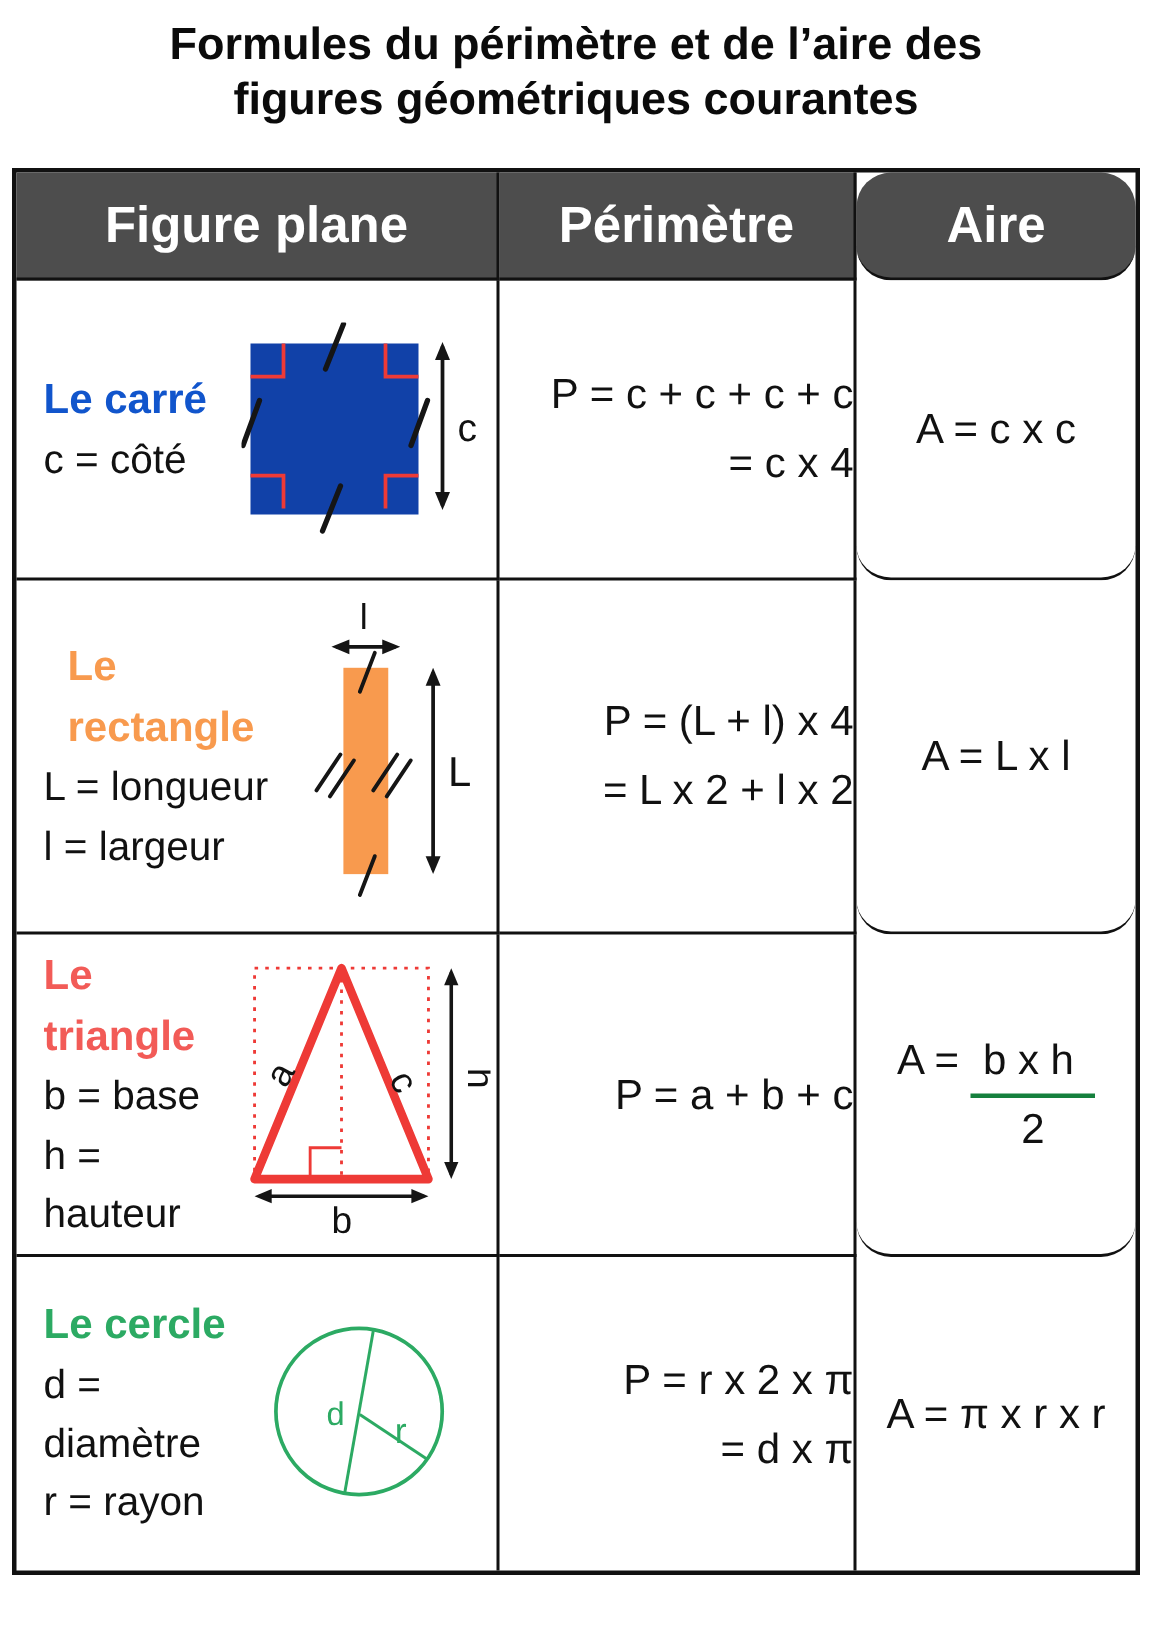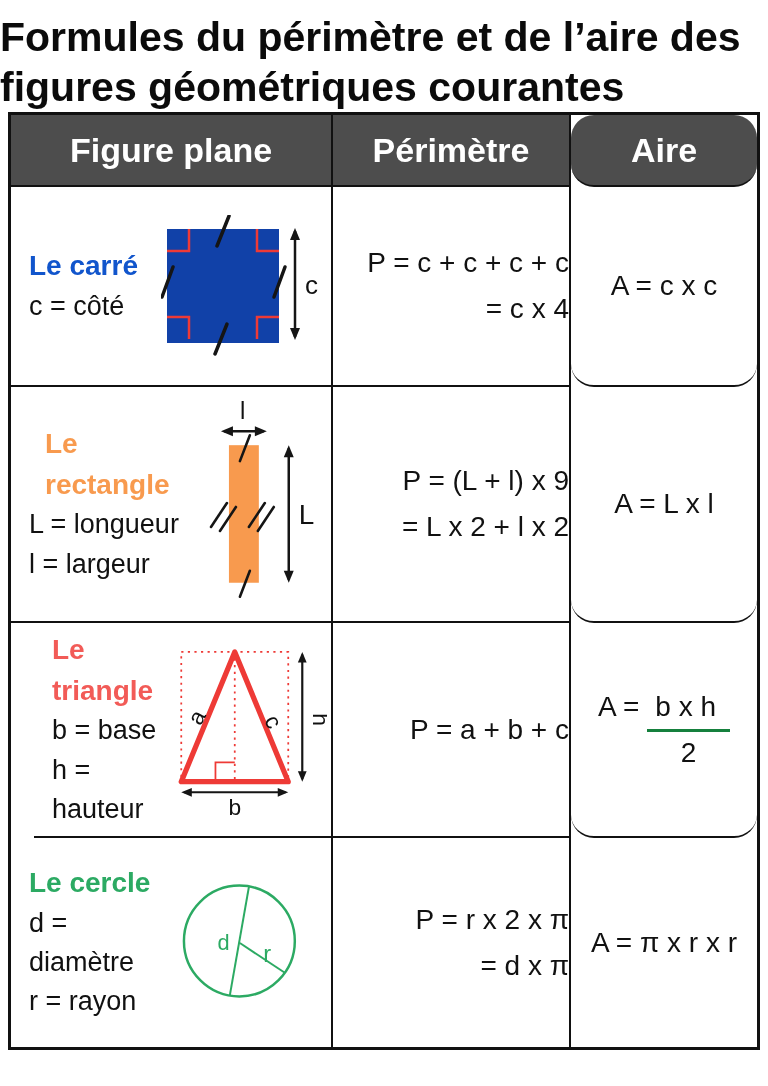--- a/index.html
+++ b/index.html
@@ -3,21 +3,21 @@
 <meta charset="utf-8">
 <style>
   * { margin:0; padding:0; box-sizing:border-box; }
   html,body { background:#fff; }
   body {
     width:768px; height:1086px; position:relative;
     font-family:"Liberation Sans", sans-serif; color:#111;
   }
   .page-title {
     position:absolute; top:12px; left:0; width:768px;
-    font-weight:bold; font-size:41px; line-height:1.22;
+    text-align:center; font-weight:bold; font-size:30px; line-height:1.22;
     color:#0b0b0b;
   }
   .formulas-table {
     position:absolute; left:8px; top:112px; width:752px; height:938px;
     border:3px solid #111;
     display:grid;
     grid-template-columns:322px 238px 1fr;
     grid-template-rows:72px 200px 236px 215px 1fr;
     background:#fff;
   }
@@ -141,28 +141,28 @@
       </g>
       <g>
         <line class="ink" x1="80" y1="47" x2="80" y2="179" stroke-width="2.5"></line>
         <polygon class="ink-fill" points="80,44 75,56 85,56"></polygon>
         <polygon class="ink-fill" points="80,182 75,170 85,170"></polygon>
       </g>
       <text x="90" y="123" font-size="28" fill="#111">L</text>
     </svg>
   </div>
   <div class="cell perimeter-cell">
-    <div class="pline">P = (L + l) x 9</div>
+    <div class="pline">P = (L + l) x 4</div>
     <div class="pline indent">= L x 2 + l x 2</div>
   </div>
   <div class="cell area-cell last-col">
     <span>A = L x l</span>
   </div>
 
-  <div class="cell figure-cell" style="padding-right:4px;margin-left:23px;">
+  <div class="cell figure-cell" style="padding-right:4px;">
     <div class="labels">
       <div class="row-name name-red">Le triangle</div>
       <div>b = base</div>
       <div>h = hauteur</div>
     </div>
     <svg width="172" height="198" viewBox="0 0 172 198">
       <rect class="stroke-redshape" x="6" y="10" width="122" height="148" fill="none" stroke-width="2" stroke-dasharray="2.5 5"></rect>
       <line class="stroke-redshape" x1="67" y1="10" x2="67" y2="158" stroke-width="2" stroke-dasharray="2.5 5"></line>
       <path class="stroke-redshape" d="M 45 158 L 45 136 L 67 136" fill="none" stroke-width="2"></path>
       <polygon class="stroke-redshape" points="67,10 6,158 128,158" fill="none" stroke-width="6" stroke-linejoin="round"></polygon>

